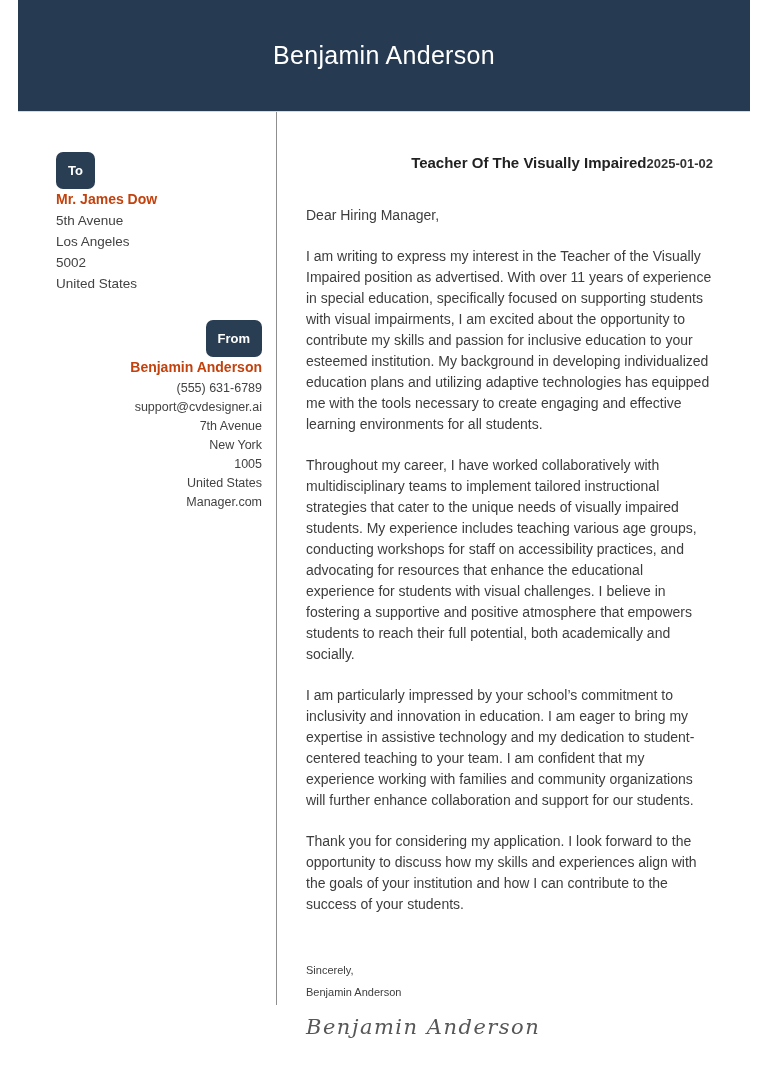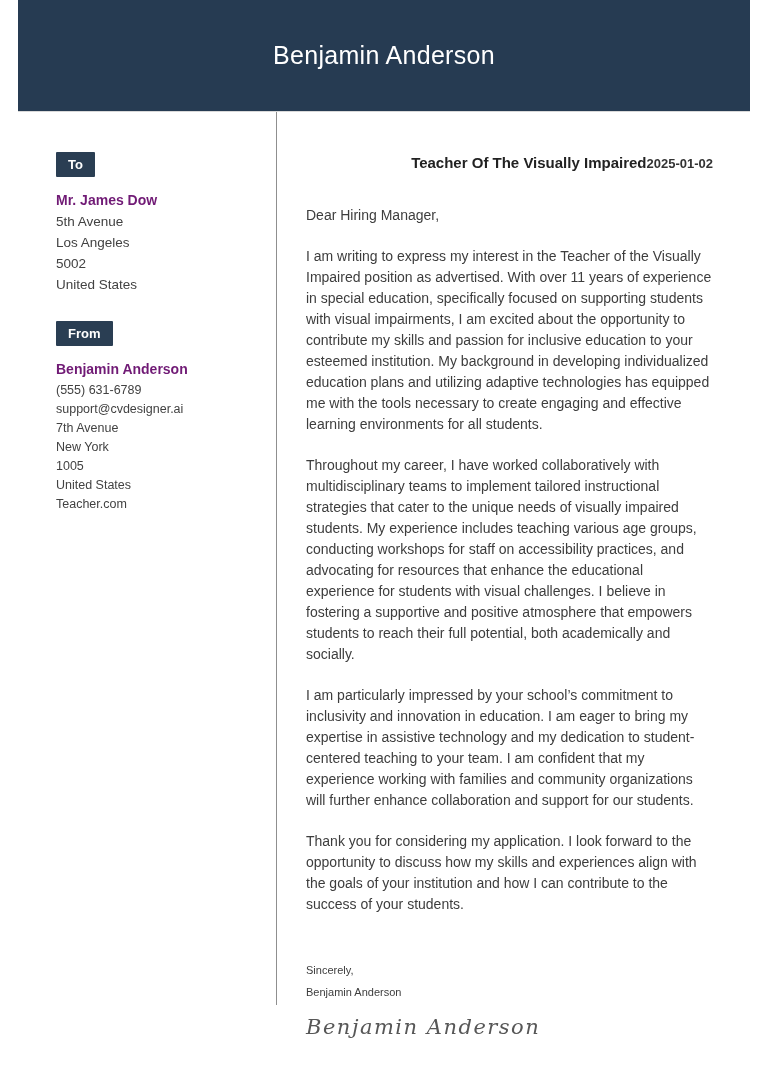--- a/index.html
+++ b/index.html
@@ -48,36 +48,35 @@
     flex: 1 1 auto;
     padding: 42px 37px 0 29px;
   }
   
   .badge {
     display: inline-block;
     background: #2a3e53;
     color: #ffffff;
     font-size: 13px;
     font-weight: 700;
-    padding: 5px 12px;
-    border-radius: 1px;
-    margin-bottom: 13px;
+    padding: 11px 12px;
+    border-radius: 7px;
   }
   .contact-name {
     font-size: 14px;
     font-weight: 700;
-    color: #701a75;
+    color: #c2410c;
     line-height: 21px;
   }
   .to-block .contact-line {
     font-size: 13.5px;
     color: #424242;
     line-height: 21px;
   }
-  .from-block { margin-top: 26px; }
+  .from-block { margin-top: 26px; text-align: right; }
   .from-block .contact-name { line-height: 20px; margin-bottom: 2px; }
   .from-block .contact-line {
     font-size: 12.5px;
     color: #424242;
     line-height: 19px;
   }
   
   .title-row {
     display: flex;
     justify-content: flex-end;
@@ -140,21 +139,21 @@
 
       <div class="from-block">
         <span class="badge">From</span>
         <div class="contact-name">Benjamin Anderson</div>
         <div class="contact-line">(555) 631-6789</div>
         <div class="contact-line">support@cvdesigner.ai</div>
         <div class="contact-line">7th Avenue</div>
         <div class="contact-line">New York</div>
         <div class="contact-line">1005</div>
         <div class="contact-line">United States</div>
-        <div class="contact-line">Teacher.com</div>
+        <div class="contact-line">Manager.com</div>
       </div>
 
     </div>
 
     <div class="divider"></div>
 
     <div class="main">
 
       <div class="title-row">
         <div class="letter-title">Teacher Of The Visually Impaired</div>

